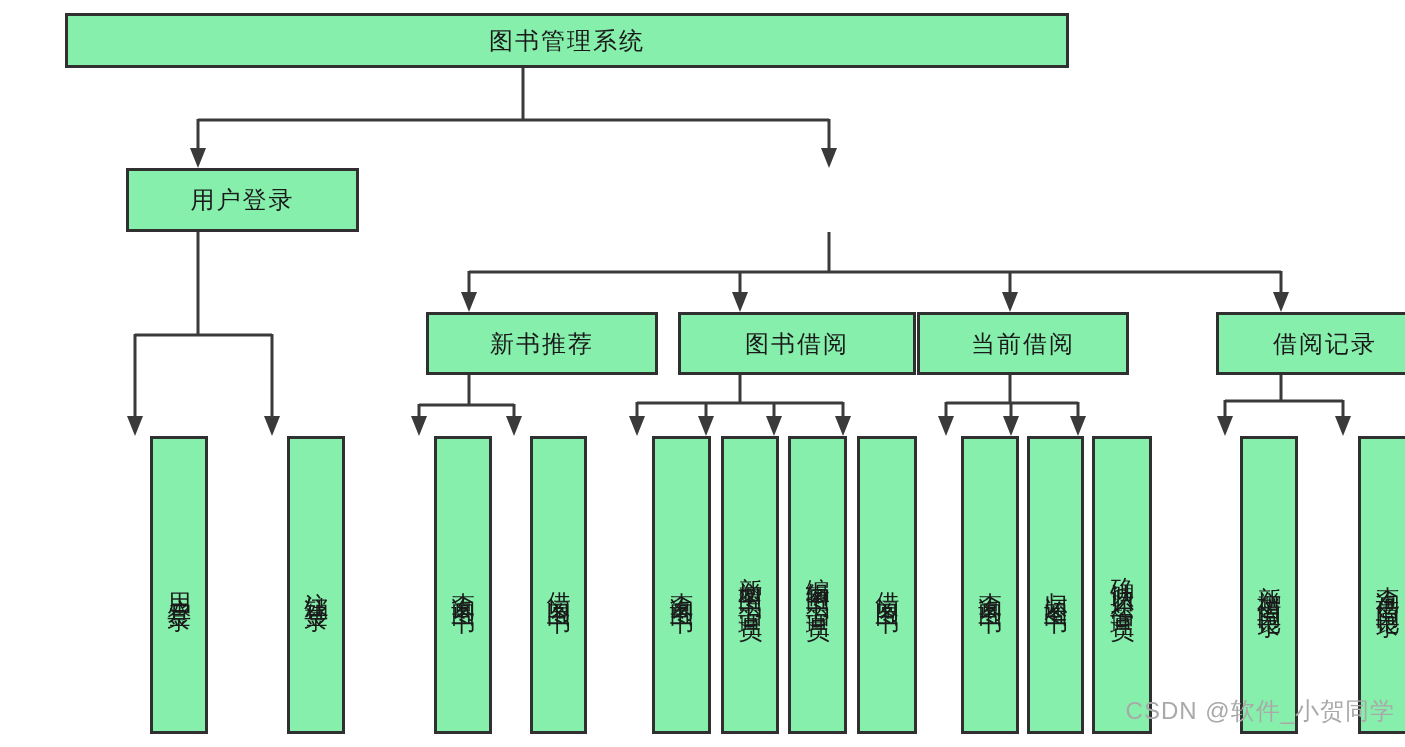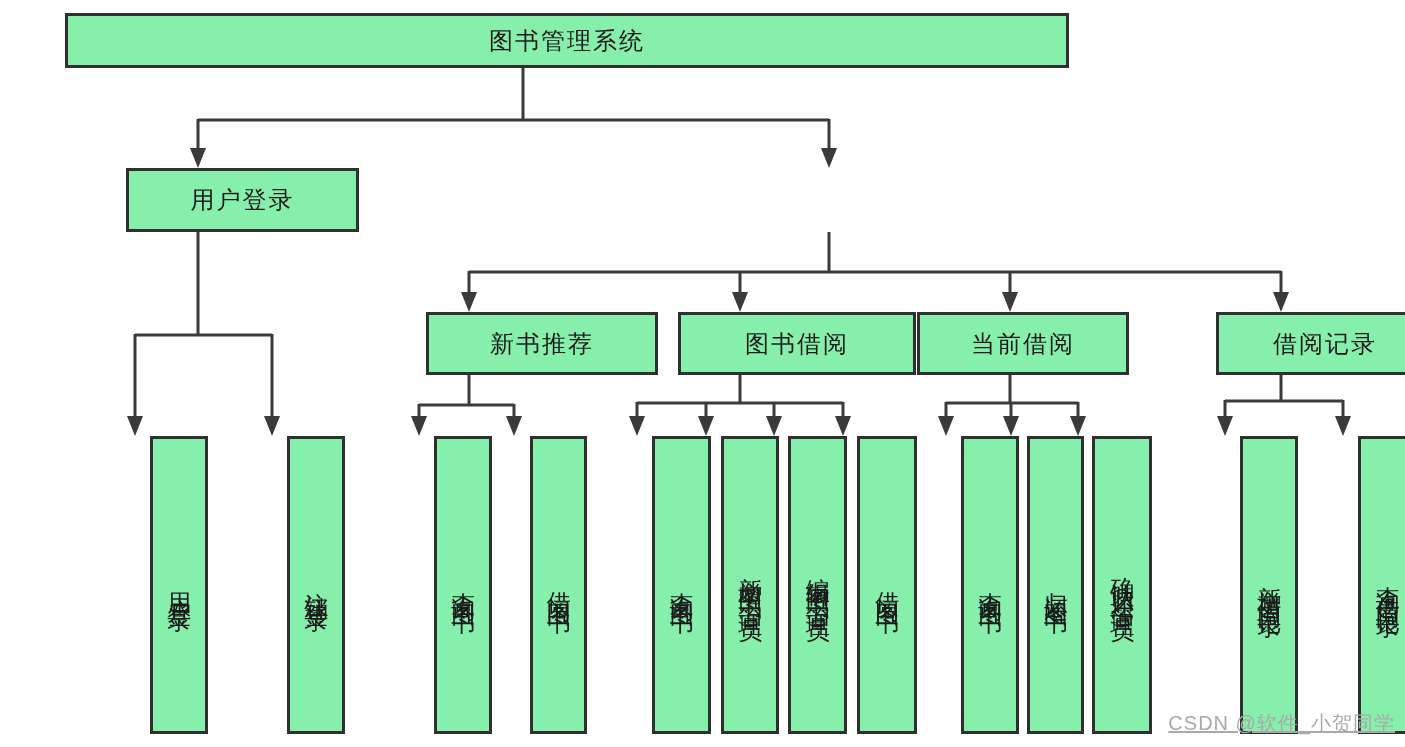--- a/index.html
+++ b/index.html
@@ -52,26 +52,25 @@
     writing-mode: vertical-rl;
     text-orientation: mixed;
     font-size: 24px;
     letter-spacing: 6px;
     line-height: 1.1;
     white-space: nowrap;
   }
   .watermark {
     position: absolute;
     right: 10px;
-    bottom: 10px;
-    font-size: 20px;
+    bottom: 20px;
+    font-size: 24px;
     letter-spacing: 1px;
     color: var(--watermark, #a9a9a9);
     white-space: nowrap;
-    text-decoration: underline;
   }
 </style>
 </head>
 <body>
 
 <div class="canvas" style="--line: #3a3a3a; --border: #303030; --text: #1a1a1a; --watermark: #a9a9a9; --background: #ffffff;">
 
   <svg class="connectors" viewBox="0 0 1405 747" xmlns="http://www.w3.org/2000/svg">
 
     <path d="M523 68 V120 M198 120 H829 M198 119 V156 M829 119 V156"></path>

